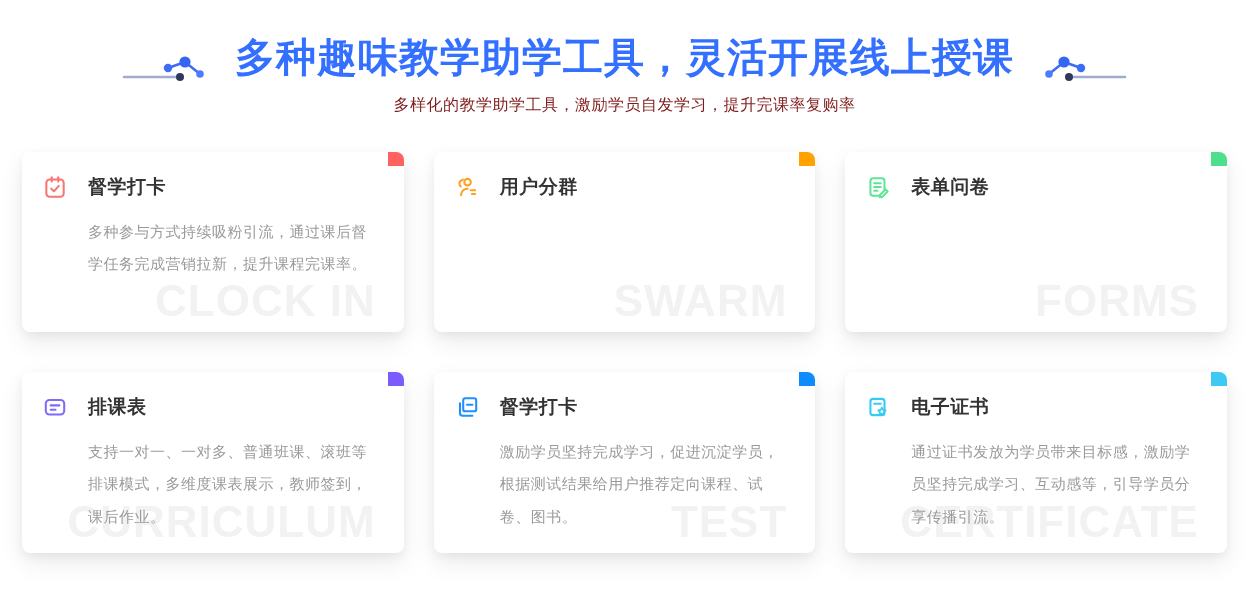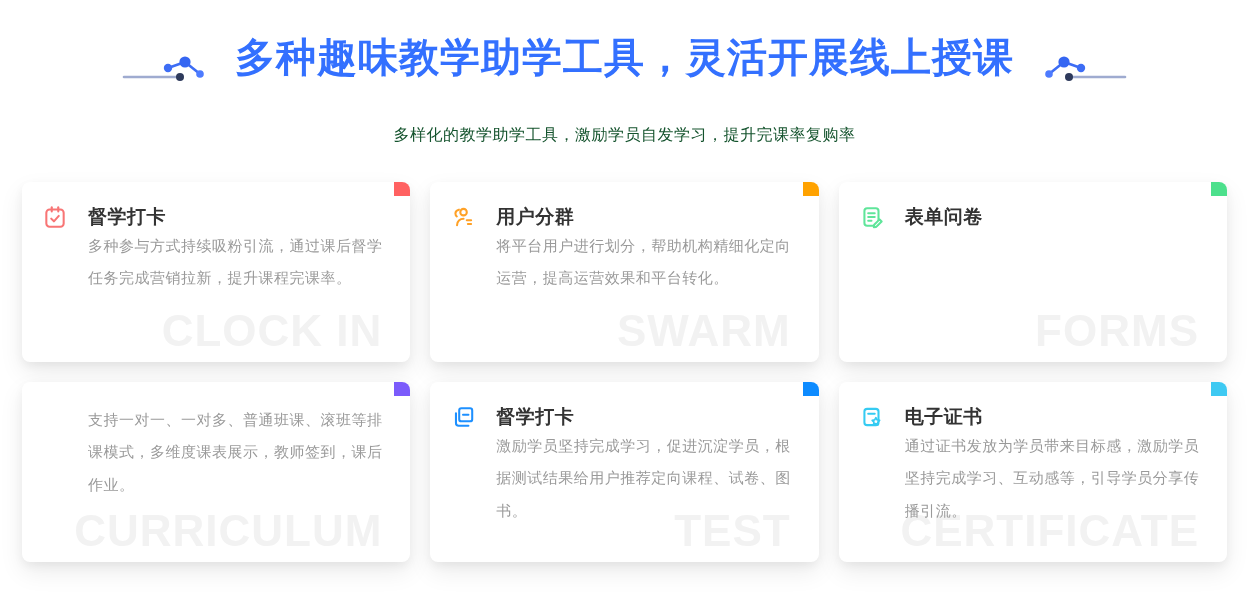--- a/index.html
+++ b/index.html
@@ -30,35 +30,34 @@
   .deco.right svg { transform: scaleX(-1); }
   .page-title {
     font-size: 40px;
     line-height: 1.2;
     font-weight: 800;
     color: #3370FF;
     letter-spacing: 1px;
     white-space: nowrap;
   }
   .page-subtitle {
-    margin-top: 36px;
+    margin-top: 6px;
     font-size: 16px;
-    color: #14532d;
+    color: #7f1d1d;
     letter-spacing: 0.5px;
   }
 
   
   .grid {
     width: 1205px;
     margin: 36px auto 0 auto;
     display: grid;
     grid-template-columns: repeat(3, 1fr);
     column-gap: 30px;
     row-gap: 40px;
-    gap: 20px;
   }
   .card {
     position: relative;
     background: #ffffff;
     border-radius: 8px;
     box-shadow: 0 4px 10px rgba(0,0,0,0.05), 0 10px 24px rgba(0,0,0,0.08);
     min-height: 180px;
     padding: 22px 26px 20px 20px;
     overflow: hidden;
   }
@@ -84,20 +83,21 @@
     justify-content: center;
   }
   .icon svg { width: 26px; height: 26px; display: block; }
   .card-title {
     font-size: 19px;
     font-weight: 700;
     color: #333333;
     letter-spacing: 0.5px;
   }
   .card-desc {
+    margin-top: 16px;
     padding-left: 46px;
     font-size: 15px;
     line-height: 2.15;
     color: #9a9a9a;
     letter-spacing: 0.5px;
     position: relative;
     z-index: 2;
   }
   .watermark {
     position: absolute;
@@ -168,21 +168,20 @@
         <svg viewBox="0 0 24 24" fill="none" stroke="currentColor" stroke-width="1.9" stroke-linecap="round" stroke-linejoin="round">
           <circle cx="12.5" cy="7.5" r="3"></circle>
           <path d="M6.5 19.5c0-3.6 2.7-5.8 6-5.8"></path>
           <path d="M8.2 5.2c-1.9.4-3.2 1.8-3.2 3.6 0 1.1.5 2.1 1.3 2.7"></path>
           <line x1="15.5" y1="15" x2="19.5" y2="15"></line>
           <line x1="16.5" y1="18.5" x2="19.5" y2="18.5"></line>
         </svg>
       </span>
       <h3 class="card-title">用户分群</h3>
     </div>
-    <p class="card-desc">将平台用户进行划分，帮助机构精细化定向运营，提高运营效果和平台转化。</p>
     <span class="watermark">SWARM</span>
   </section>
 
   <section class="card">
     <span class="corner" style="background: rgb(76, 224, 140);"></span>
     <div class="card-head">
       <span class="icon" style="color: rgb(95, 229, 154);">
         <svg viewBox="0 0 24 24" fill="none" stroke="currentColor" stroke-width="1.9" stroke-linecap="round" stroke-linejoin="round">
           <rect x="5" y="4" width="13" height="16" rx="2.5"></rect>
           <line x1="8.5" y1="8.5" x2="14.5" y2="8.5"></line>
@@ -191,20 +190,30 @@
           <path d="M14 19.2l5-5 1.9 1.9-5 5-2.2.3.3-2.2z" fill="#ffffff"></path>
         </svg>
       </span>
       <h3 class="card-title">表单问卷</h3>
     </div>
     <span class="watermark">FORMS</span>
   </section>
 
   <section class="card">
     <span class="corner" style="background: rgb(123, 91, 251);"></span>
+    <div class="card-head">
+      <span class="icon" style="color: rgb(124, 107, 249);">
+        <svg viewBox="0 0 24 24" fill="none" stroke="currentColor" stroke-width="1.9" stroke-linecap="round" stroke-linejoin="round">
+          <rect x="3.5" y="5.5" width="17" height="13.5" rx="3.5"></rect>
+          <line x1="8" y1="10.5" x2="16" y2="10.5"></line>
+          <line x1="8" y1="14.5" x2="12.5" y2="14.5"></line>
+        </svg>
+      </span>
+      <h3 class="card-title">排课表</h3>
+    </div>
     <p class="card-desc">支持一对一、一对多、普通班课、滚班等排课模式，多维度课表展示，教师签到，课后作业。</p>
     <span class="watermark">CURRICULUM</span>
   </section>
 
   <section class="card">
     <span class="corner" style="background: rgb(13, 139, 255);"></span>
     <div class="card-head">
       <span class="icon" style="color: rgb(30, 144, 255);">
         <svg viewBox="0 0 24 24" fill="none" stroke="currentColor" stroke-width="1.9" stroke-linecap="round" stroke-linejoin="round">
           <path d="M5.5 8.5v9a2.5 2.5 0 0 0 2.5 2.5h9"></path>

